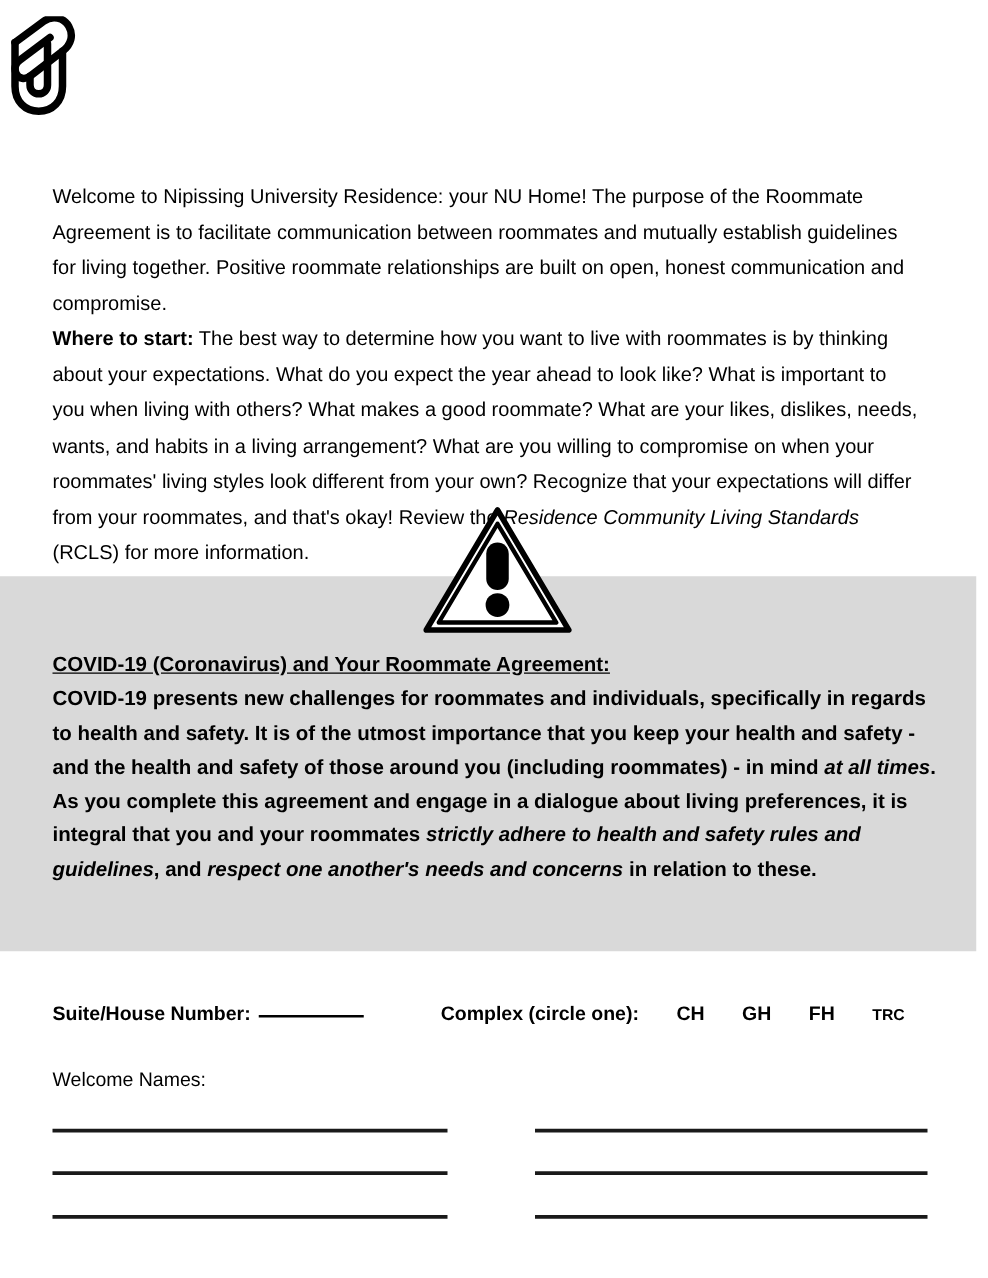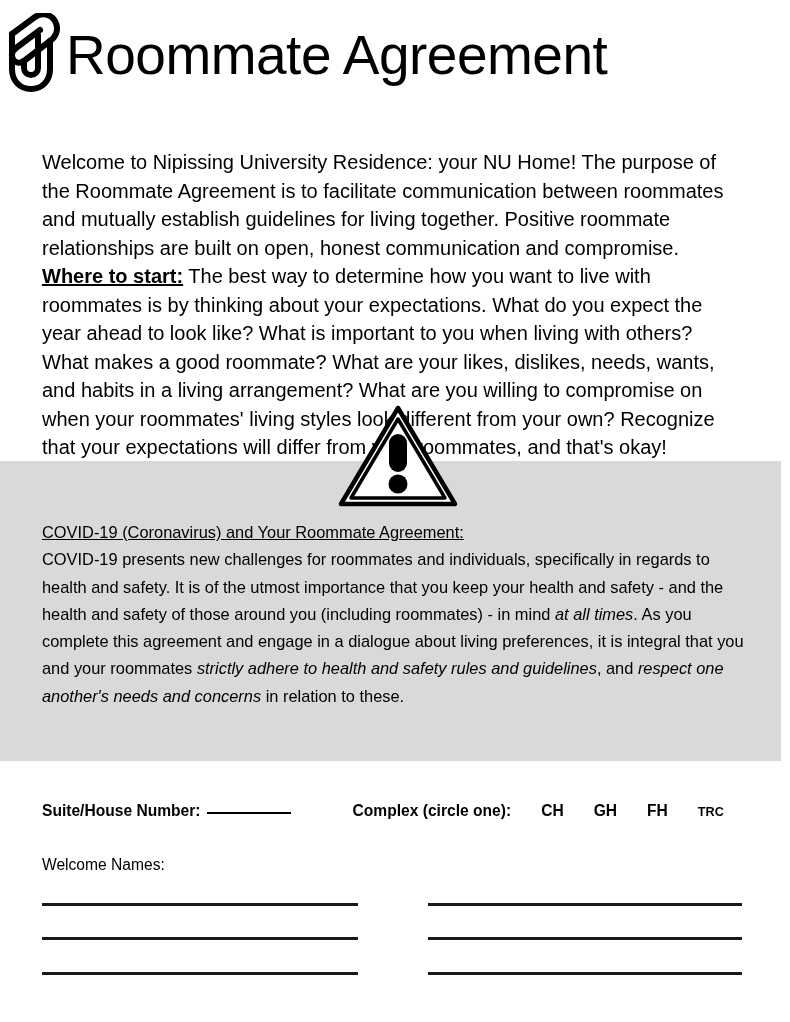--- a/index.html
+++ b/index.html
@@ -43,30 +43,29 @@
     letter-spacing: -0.5px;
     font-weight: 400;
     white-space: nowrap;
   }
 
   
   .body-text {
     position: absolute;
     left: 42px;
     width: 692px;
-    font-size: 20px;
+    font-size: 16px;
     line-height: 28.5px;
     text-align: left;
   }
   #para-intro { top: 128px; }
   #para-start { top: 242px; }
 
   .bold-underline {
     font-weight: bold;
-    text-decoration: underline;
   }
   .ital { font-style: italic; }
 
   
   .gray-band {
     position: absolute;
     left: 0px;
     top: 461px;
     width: 781px;
     height: 300px;
@@ -83,21 +82,21 @@
   }
 
   
   .covid-block {
     position: absolute;
     left: 42px;
     top: 519px;
     width: 710px;
     font-size: 16.4px;
     line-height: 27.3px;
-    font-weight: normal;
+    font-weight: bold;
   }
   .covid-heading {
     display: block;
     text-decoration: underline;
   }
 
   
   .form-row {
     position: absolute;
     left: 42px;
@@ -155,21 +154,20 @@
 <body>
 
 <div class="title-row">
   <span class="clip-icon">
     <svg width="60" height="86" viewBox="0 0 60 86" xmlns="http://www.w3.org/2000/svg">
       <path d="M10 21 L33 4 C40 -1 49 1 53 8 C57 15 55 23 48 28 L22 48 C18 51 13 50 11 46 C9 42 10 38 14 35 L38 17" fill="none" stroke="#000000" stroke-width="6" stroke-linecap="round" stroke-linejoin="round"></path>
       <path d="M10 21 L10 56 C10 68 18 76 29 76 C40 76 48 68 48 56 L48 28" fill="none" stroke="#000000" stroke-width="6" stroke-linecap="round" stroke-linejoin="round"></path>
       <path d="M22 48 L22 55 C22 59 25 62 29 62 C33 62 36 59 36 55 L36 22" fill="none" stroke="#000000" stroke-width="6" stroke-linecap="round" stroke-linejoin="round"></path>
     </svg>
   </span>
-  <span class="title-text">Roommate Agreement</span>
 </div>
 
 <p class="body-text" id="para-intro">Welcome to Nipissing University Residence: your NU Home! The purpose of the Roommate Agreement is to facilitate communication between roommates and mutually establish guidelines for living together. Positive roommate relationships are built on open, honest communication and compromise.</p>
 
 <p class="body-text" id="para-start"><span class="bold-underline">Where to start:</span><span> The best way to determine how you want to live with roommates is by thinking about your expectations. What do you expect the year ahead to look like? What is important to you when living with others? What makes a good roommate? What are your likes, dislikes, needs, wants, and habits in a living arrangement? What are you willing to compromise on when your roommates' living styles look different from your own? Recognize that your expectations will differ from your roommates, and that's okay! Review the </span><span class="ital">Residence Community Living Standards</span><span> (RCLS) for more information.</span></p>
 
 <div class="gray-band"></div>
 
 <div class="warning-icon">
   <svg width="122" height="104" viewBox="0 0 122 104" xmlns="http://www.w3.org/2000/svg">

